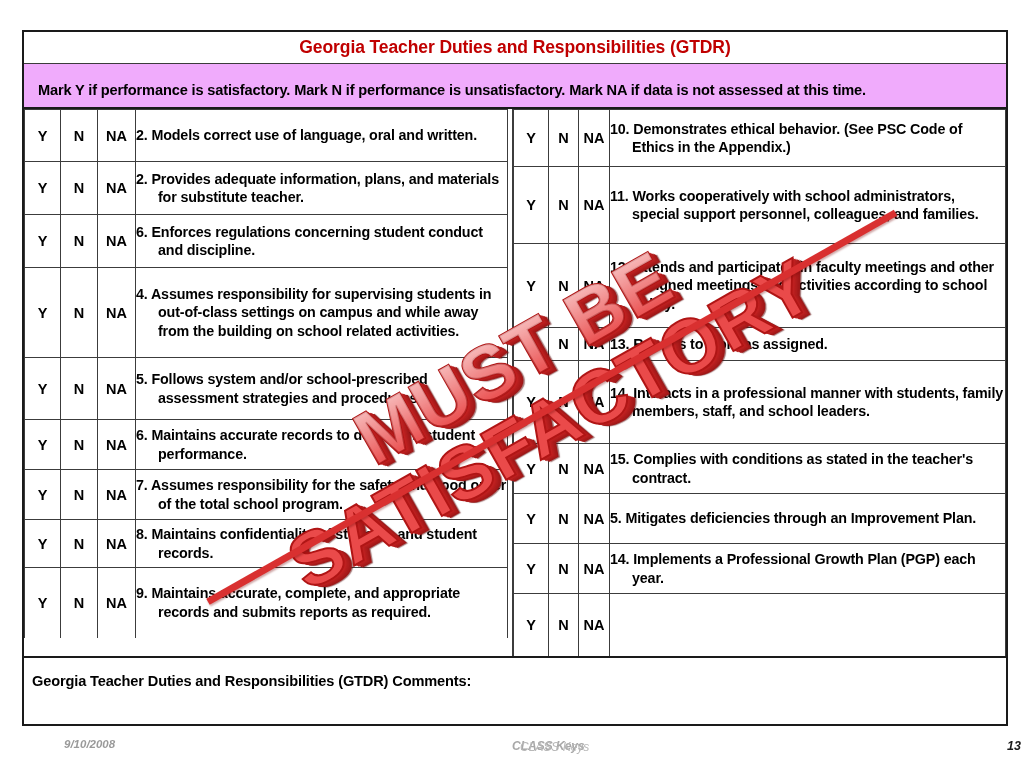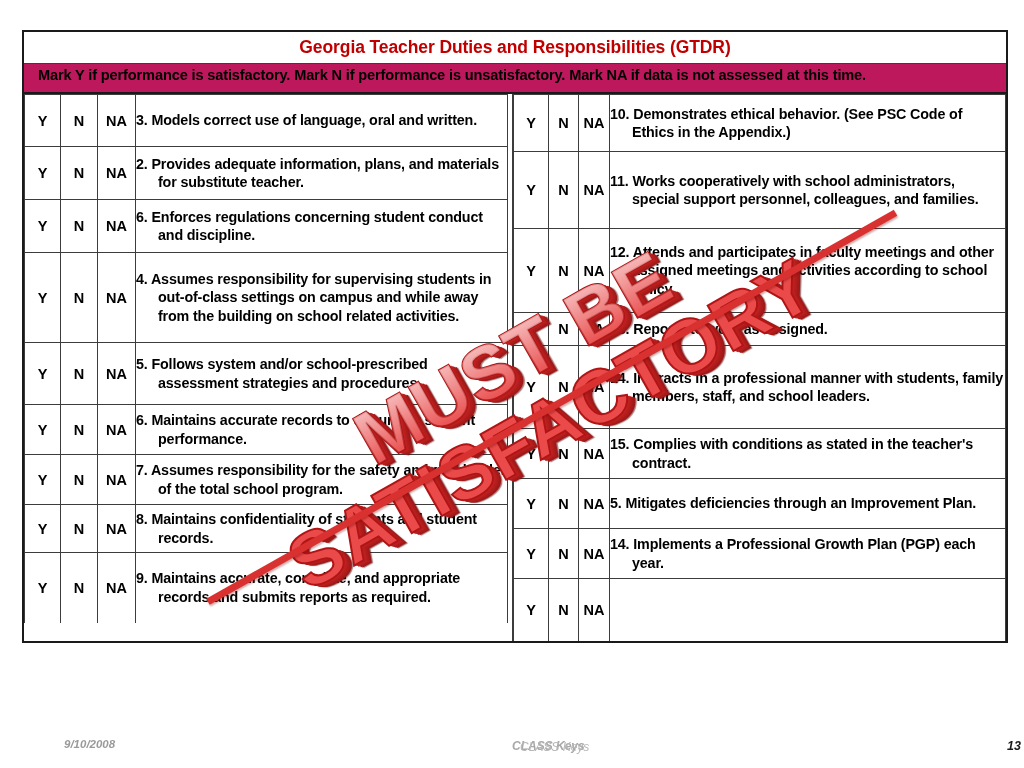--- a/index.html
+++ b/index.html
@@ -44,23 +44,23 @@
   }
   .title-text {
     color: #c00000;
     font-weight: bold;
     font-size: 17.5px;
     letter-spacing: -0.1px;
     line-height: 1.15;
   }
 
   .instr-row {
-    background: #be185d;
+    background: #f0abfc;
     border-bottom: 2px solid #1a1a1a;
-    padding: 2px 10px 8px 14px;
+    padding: 17px 10px 8px 14px;
   }
   .instr-text {
     color: #000000;
     font-weight: bold;
     font-size: 14.6px;
     line-height: 1.15;
     letter-spacing: -0.15px;
   }
 
   
@@ -271,21 +271,21 @@
               <col class="col-n">
               <col class="col-na">
               <col>
           </colgroup>
           <tbody id="left-body">
               <tr style="height: 52px;">
                 <td class="mark">Y</td>
                 <td class="mark">N</td>
                 <td class="mark">NA</td>
                 <td class="desc">
-                  <div class="desc-inner">3. Models correct use of language, oral and written.</div>
+                  <div class="desc-inner">2. Models correct use of language, oral and written.</div>
                 </td>
               </tr>
               <tr style="height: 53px;">
                 <td class="mark">Y</td>
                 <td class="mark">N</td>
                 <td class="mark">NA</td>
                 <td class="desc">
                   <div class="desc-inner">2. Provides adequate information, plans, and materials for substitute teacher.</div>
                 </td>
               </tr>
@@ -431,20 +431,23 @@
                 <td class="desc">
                   <div class="desc-inner"></div>
                 </td>
               </tr>
             </tbody>
         </table>
       </div>
 
     </div>
 
+    <div class="comments-row">
+      <span class="comments-text">Georgia Teacher Duties and Responsibilities (GTDR) Comments:</span>
+    </div>
 
   </div>
 
   <div class="stamp-layer">
     <div class="stamp-wrap">
       <div class="stamp-text">MUST BE SATISFACTORY</div>
       <div class="stamp-highlight">MUST BE SATISFACTORY</div>
       <div class="stamp-rule"></div>
     </div>
   </div>

